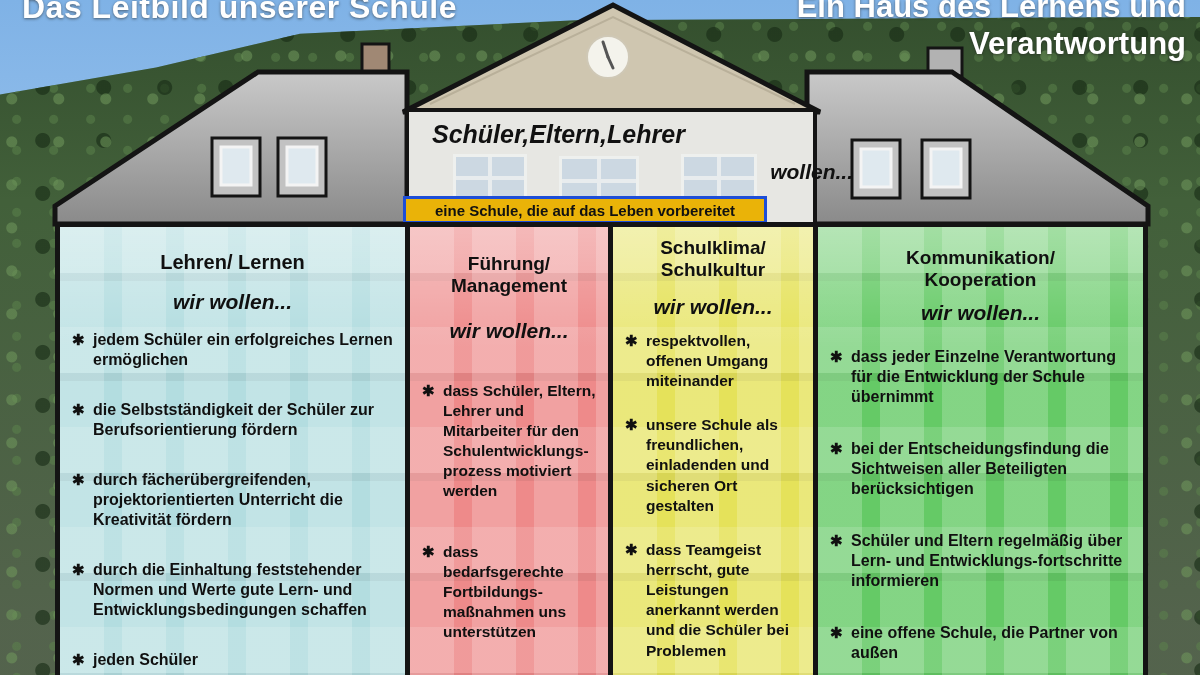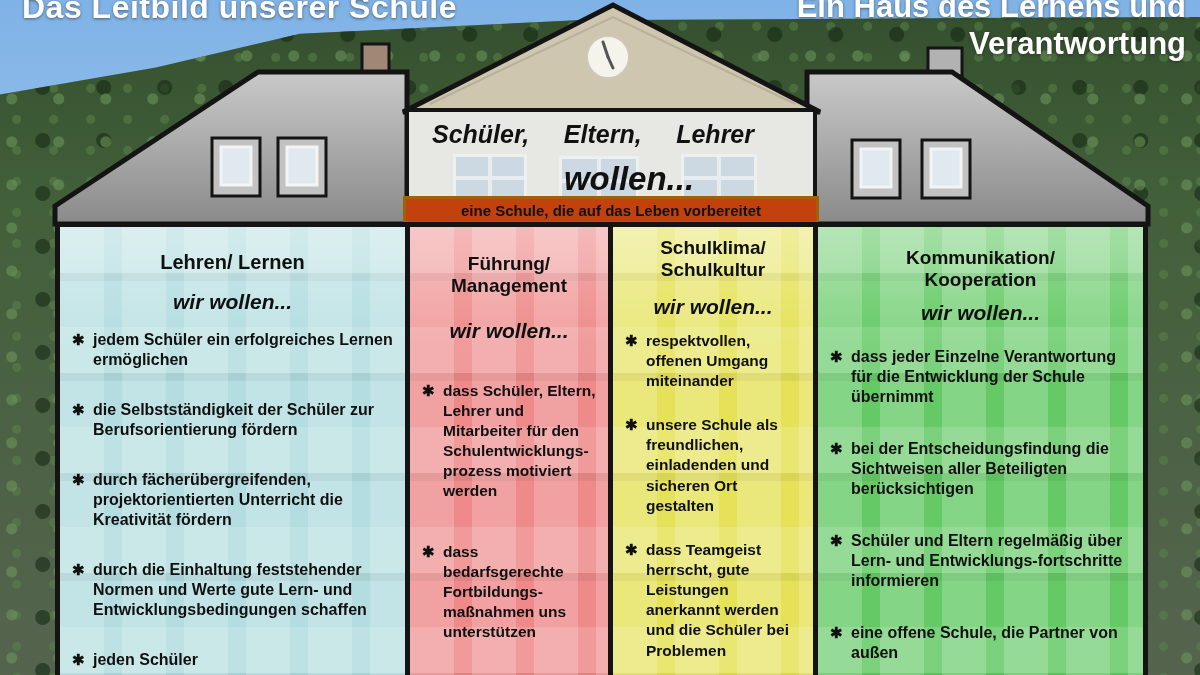--- a/index.html
+++ b/index.html
@@ -29,25 +29,25 @@
        background:#e7e7e3;border:4px solid #141414;box-sizing:border-box;}
   .cwindow{position:absolute;background:#ccd8e2;border:3px solid #eef0ee;
        border-bottom:6px solid #b9bdc0;box-sizing:border-box;
        background-image:
          linear-gradient(90deg,rgba(0,0,0,0) calc(50% - 2px),#e8ecee calc(50% - 2px) calc(50% + 2px),rgba(0,0,0,0) calc(50% + 2px)),
          linear-gradient(180deg,rgba(0,0,0,0) calc(45% - 2px),#e8ecee calc(45% - 2px) calc(45% + 2px),rgba(0,0,0,0) calc(45% + 2px));}
   .cw1{left:44px;top:42px;width:74px;height:56px;}
   .cw2{left:150px;top:44px;width:80px;height:58px;}
   .cw3{left:272px;top:42px;width:76px;height:56px;}
   .residents{position:absolute;left:432px;top:120px;width:322px;display:flex;
-       justify-content:space-between;font-style:italic;font-weight:bold;font-size:25px;color:#111;}
-  .residents-verb{position:absolute;left:405px;top:160px;width:448px;text-align:center;
-       font-style:italic;font-weight:bold;font-size:33px;color:#111;}
-  .banner{position:absolute;left:403px;top:196px;width:416px;height:28px;background:#c2410c;
-       border:3px solid #a16207;box-sizing:border-box;display:flex;align-items:center;
+       font-style:italic;font-weight:bold;font-size:25px;color:#111;}
+  .residents-verb{position:absolute;left:405px;top:160px;width:448px;text-align:right;
+       font-style:italic;font-weight:bold;font-size:21px;color:#111;}
+  .banner{position:absolute;left:403px;top:196px;width:364px;height:28px;background:#eab308;
+       border:3px solid #1d4ed8;box-sizing:border-box;display:flex;align-items:center;
        justify-content:center;font-weight:bold;font-size:15px;color:#111;white-space:nowrap;}
   
   .columns{position:absolute;left:55px;top:222px;width:1093px;height:470px;display:flex;}
   .col{position:relative;box-sizing:border-box;border-top:5px solid #141414;
        border-left:5px solid #141414;overflow:hidden;}
   .col:last-child{border-right:5px solid #141414;}
   .c0{width:350px}.c1{width:203px}.c2{width:205px}.c3{width:335px}
   .facade{position:absolute;inset:0;pointer-events:none;
        background-image:
          linear-gradient(180deg,rgba(255,255,255,.3),rgba(255,255,255,0) 26%),

